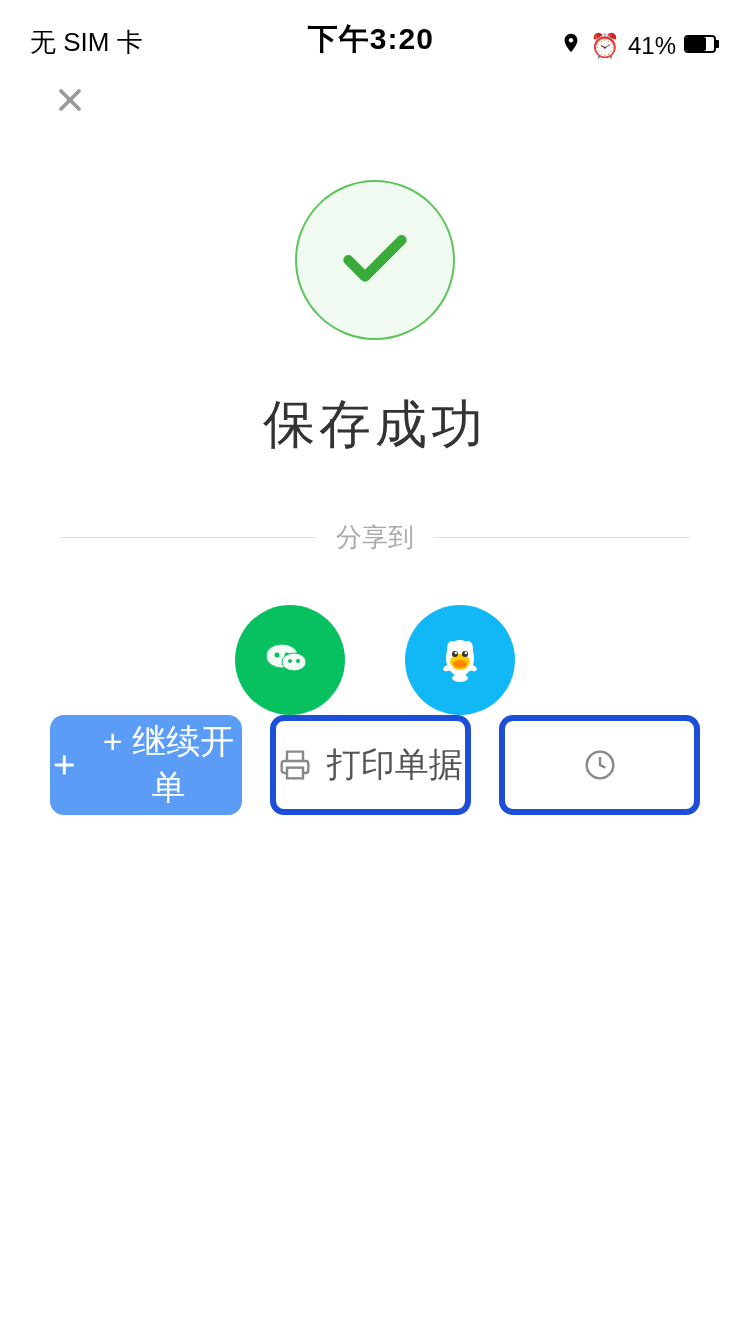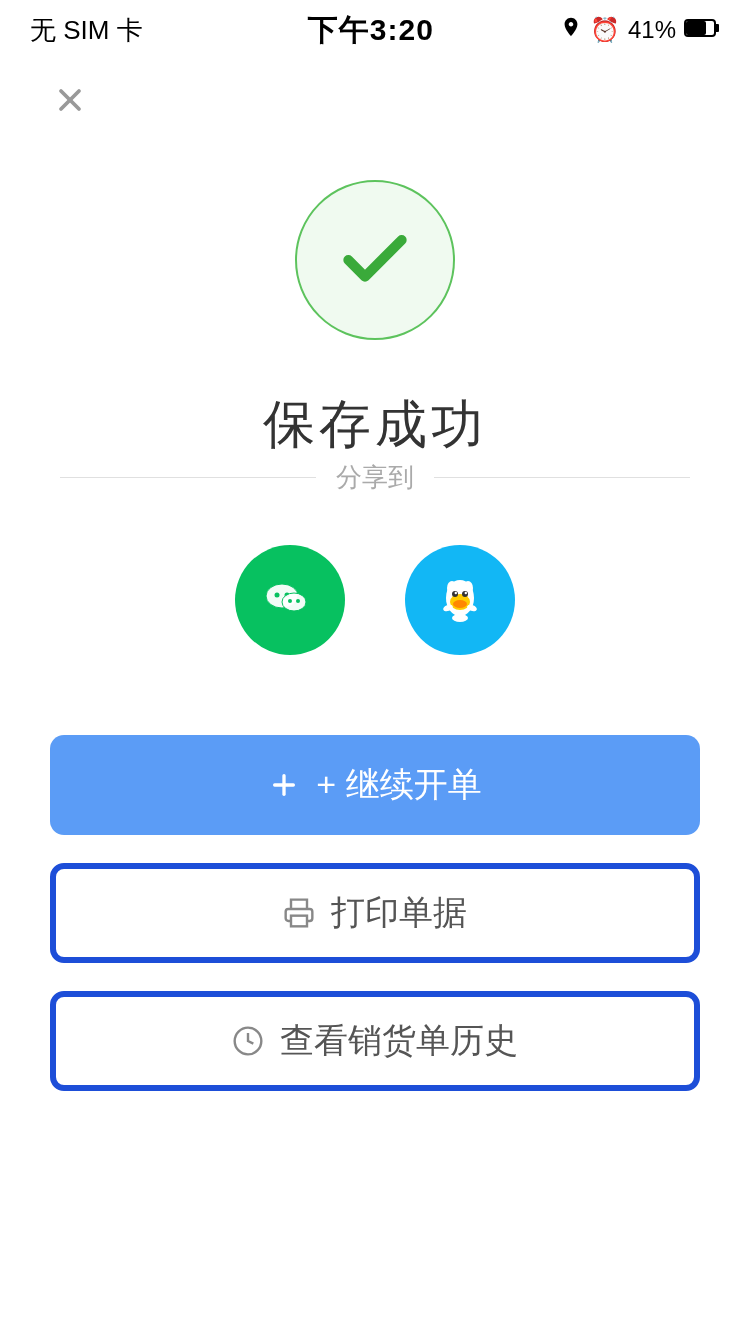--- a/index.html
+++ b/index.html
@@ -10,21 +10,21 @@
       background: #ffffff;
       font-family: -apple-system, 'PingFang SC', 'Helvetica Neue', sans-serif;
       position: relative;
     }
 
     
     .status-bar {
       width: 100%;
       height: 60px;
       display: flex;
-      align-items: center;
+      align-items: flex-end;
       justify-content: space-between;
       padding: 0 30px;
       font-size: 26px;
       font-weight: 500;
       color: #000;
     }
     .status-left {
       display: flex;
       align-items: center;
       gap: 10px;
@@ -89,20 +89,21 @@
       font-size: 52px;
       font-weight: 500;
       color: #333;
       margin-top: 50px;
       letter-spacing: 4px;
     }
 
     
     .share-section {
       width: 100%;
+      margin-top: 60px;
       padding: 0 60px;
     }
     .divider-label {
       display: flex;
       align-items: center;
       gap: 20px;
       color: #aaa;
       font-size: 26px;
     }
     .divider-label::before,
@@ -133,23 +134,22 @@
       background: #07c160;
     }
     .qq-icon {
       background: #12b7f5;
     }
 
     
     .actions {
       width: 100%;
       padding: 0 50px;
-      margin-top: 80px;
-      display: flex;
-      flex-direction: column;
+      display: flex;
+      flex-direction: row;
       gap: 28px;
       border-radius: 18px;
     }
     .action-btn {
       width: 100%;
       height: 100px;
       border-radius: 14px;
       border: none;
       font-size: 34px;
       display: flex;
@@ -283,17 +283,16 @@
         <rect x="6" y="14" width="12" height="8"></rect>
       </svg>
       <span>打印单据</span>
     </button>
 
     <button class="action-btn action-btn-secondary">
       <svg width="32" height="32" viewBox="0 0 24 24" fill="none" stroke="#888" stroke-width="1.8">
         <circle cx="12" cy="12" r="10"></circle>
         <polyline points="12 6 12 12 16 14"></polyline>
       </svg>
-      <span>查看销货单历史</span>
     </button>
   </div>
 
 </div>
 
 </body></html>

